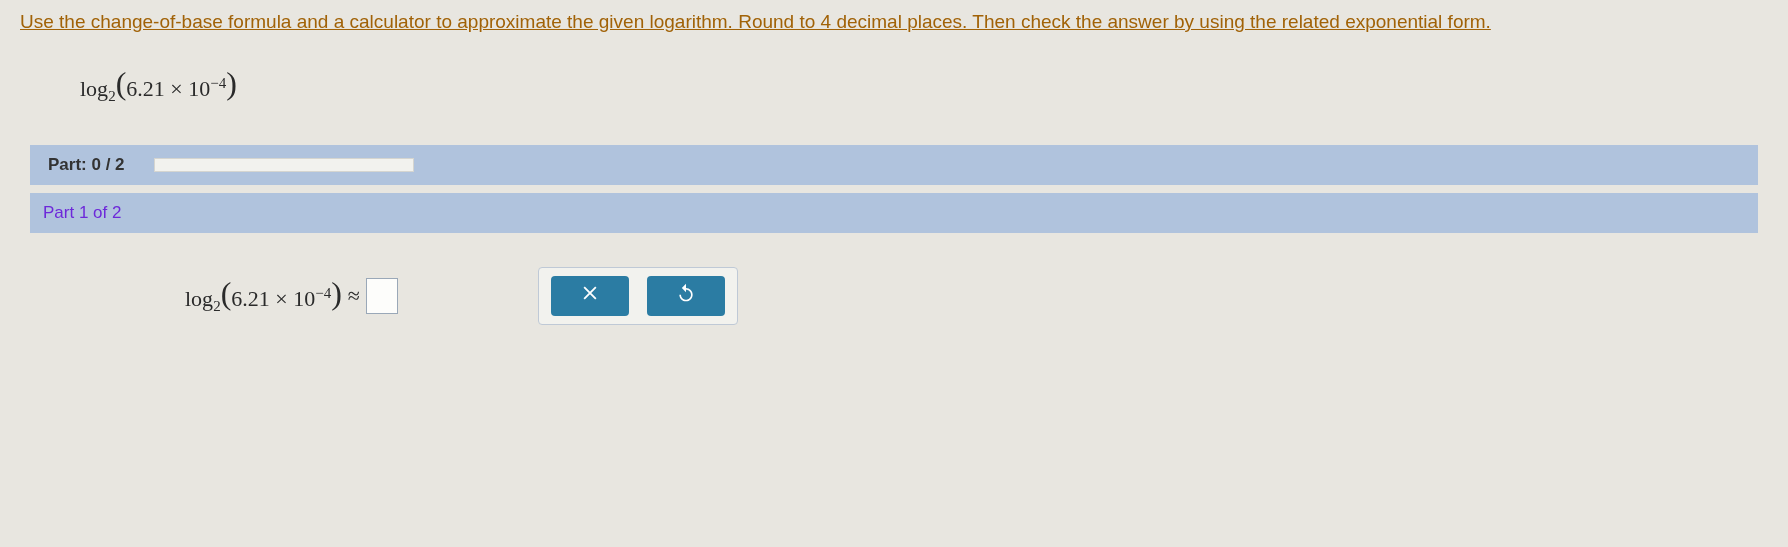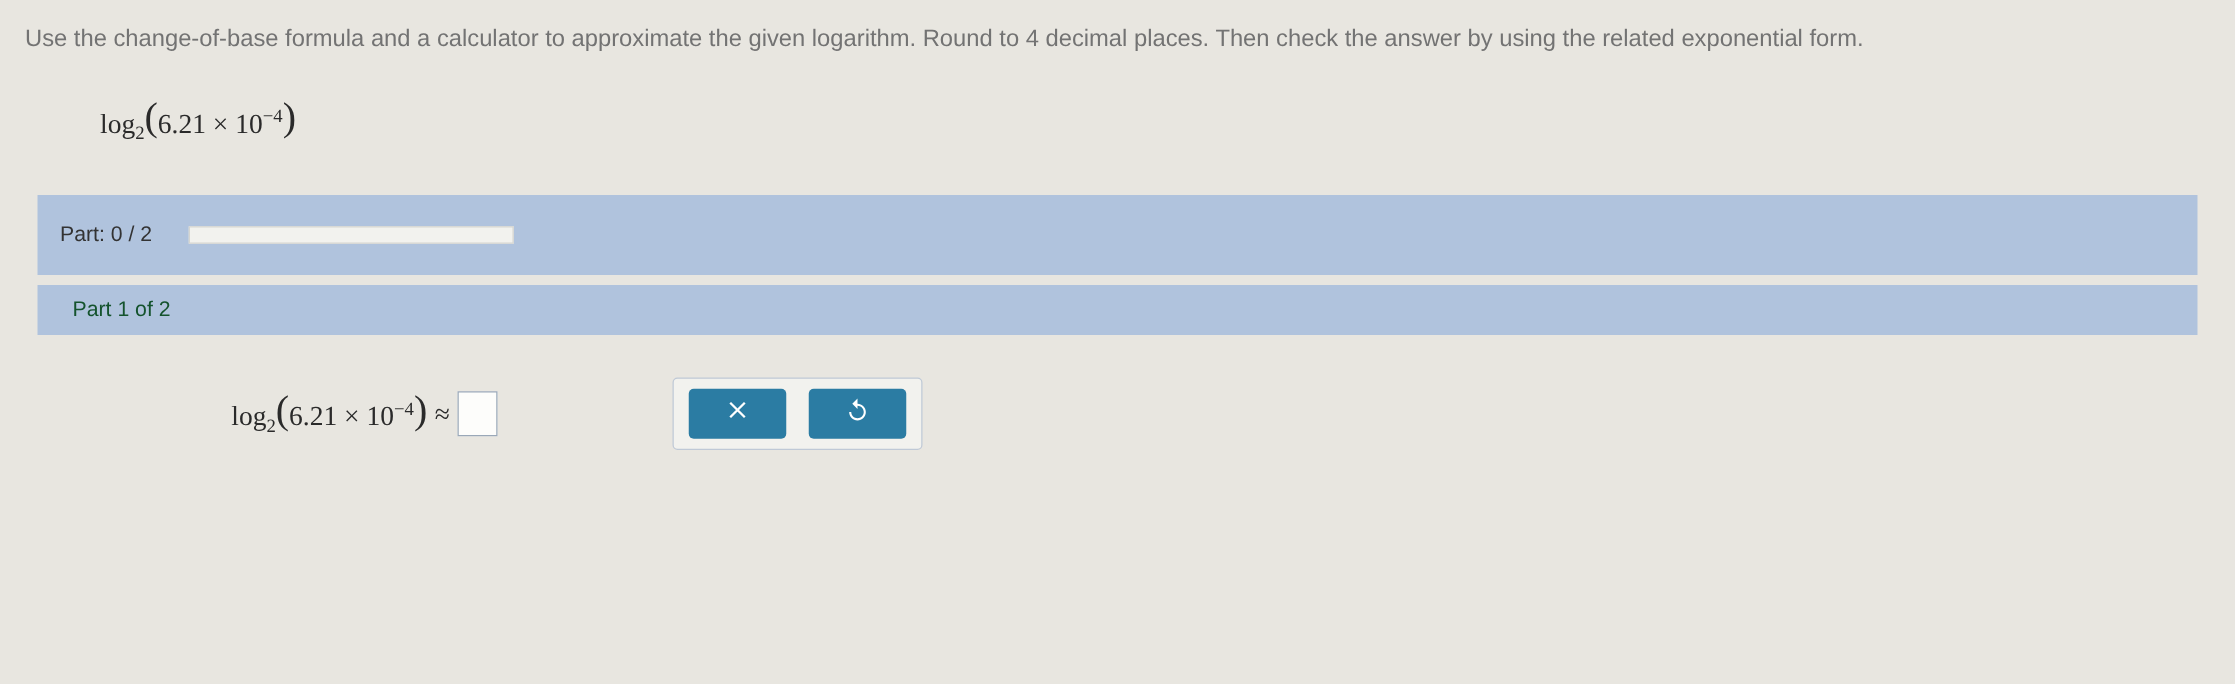--- a/index.html
+++ b/index.html
@@ -9,62 +9,63 @@
     }
     body {
       font-family: Arial, Helvetica, sans-serif;
       background: #e8e6e0;
       width: 1788px;
       height: 547px;
       padding: 0;
       color: #3a3a3a;
     }
     .instructions {
-      padding: 18px 20px 10px 20px;
+      padding: 8px 20px 10px 20px;
       font-size: 19px;
       line-height: 1.5;
-      color: #737373;
+      color: #a16207;
+      text-decoration: underline;
     }
     .formula {
       padding: 20px 20px 25px 80px;
       font-size: 22px;
       font-family: 'Times New Roman', serif;
       color: #2a2a2a;
     }
     .formula .sub {
       font-size: 15px;
       vertical-align: sub;
     }
     .formula .sup {
       font-size: 15px;
       vertical-align: super;
     }
     .part-progress-bar {
       background: #b0c3dd;
       margin: 15px 30px 8px 30px;
-      padding: 22px 18px;
+      padding: 10px 18px;
       font-size: 17px;
-      font-weight: normal;
+      font-weight: bold;
       color: #333;
       display: flex;
       align-items: center;
       gap: 29px;
     }
     .progress-track {
       flex: 0 0 260px;
       height: 14px;
       background: #f2f2ee;
       border: 1px solid #d5d5d0;
     }
     .part-header {
       background: #b0c3dd;
       margin: 6px 30px;
-      padding: 10px 28px;
+      padding: 10px 13px;
       font-size: 17px;
-      color: #14532d;
+      color: #6d28d9;
     }
     .part-body {
       padding: 28px 20px 15px 45px;
       margin: 0 30px;
     }
     .part-prompt {
       font-size: 18px;
       color: #3a3a3a;
       margin-bottom: 30px;
     }

